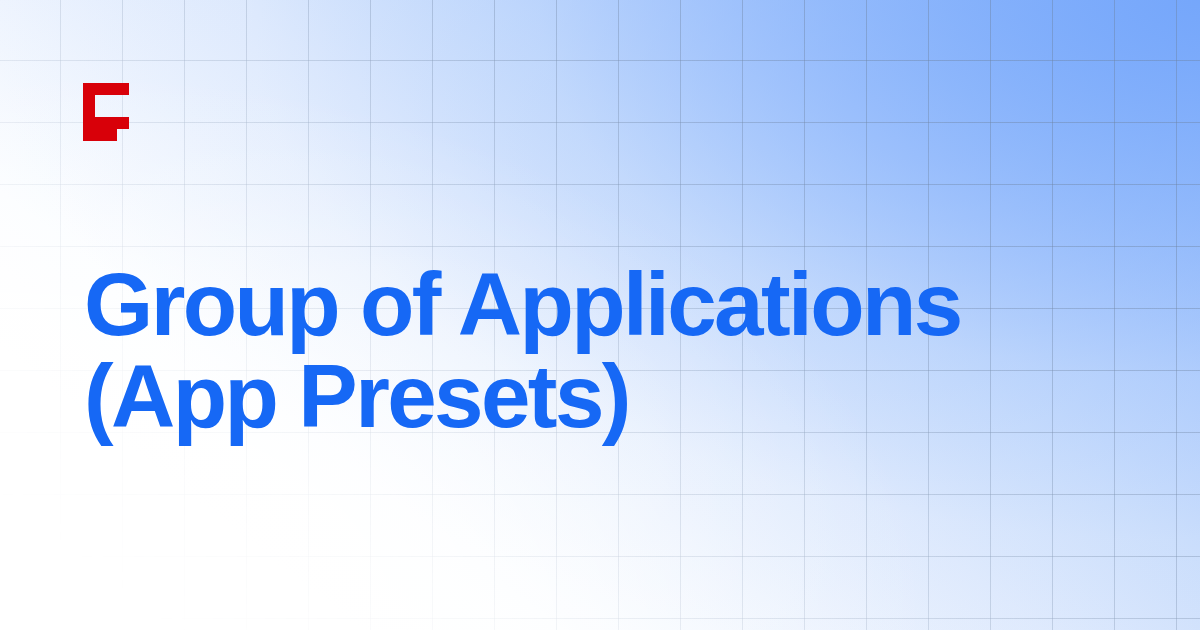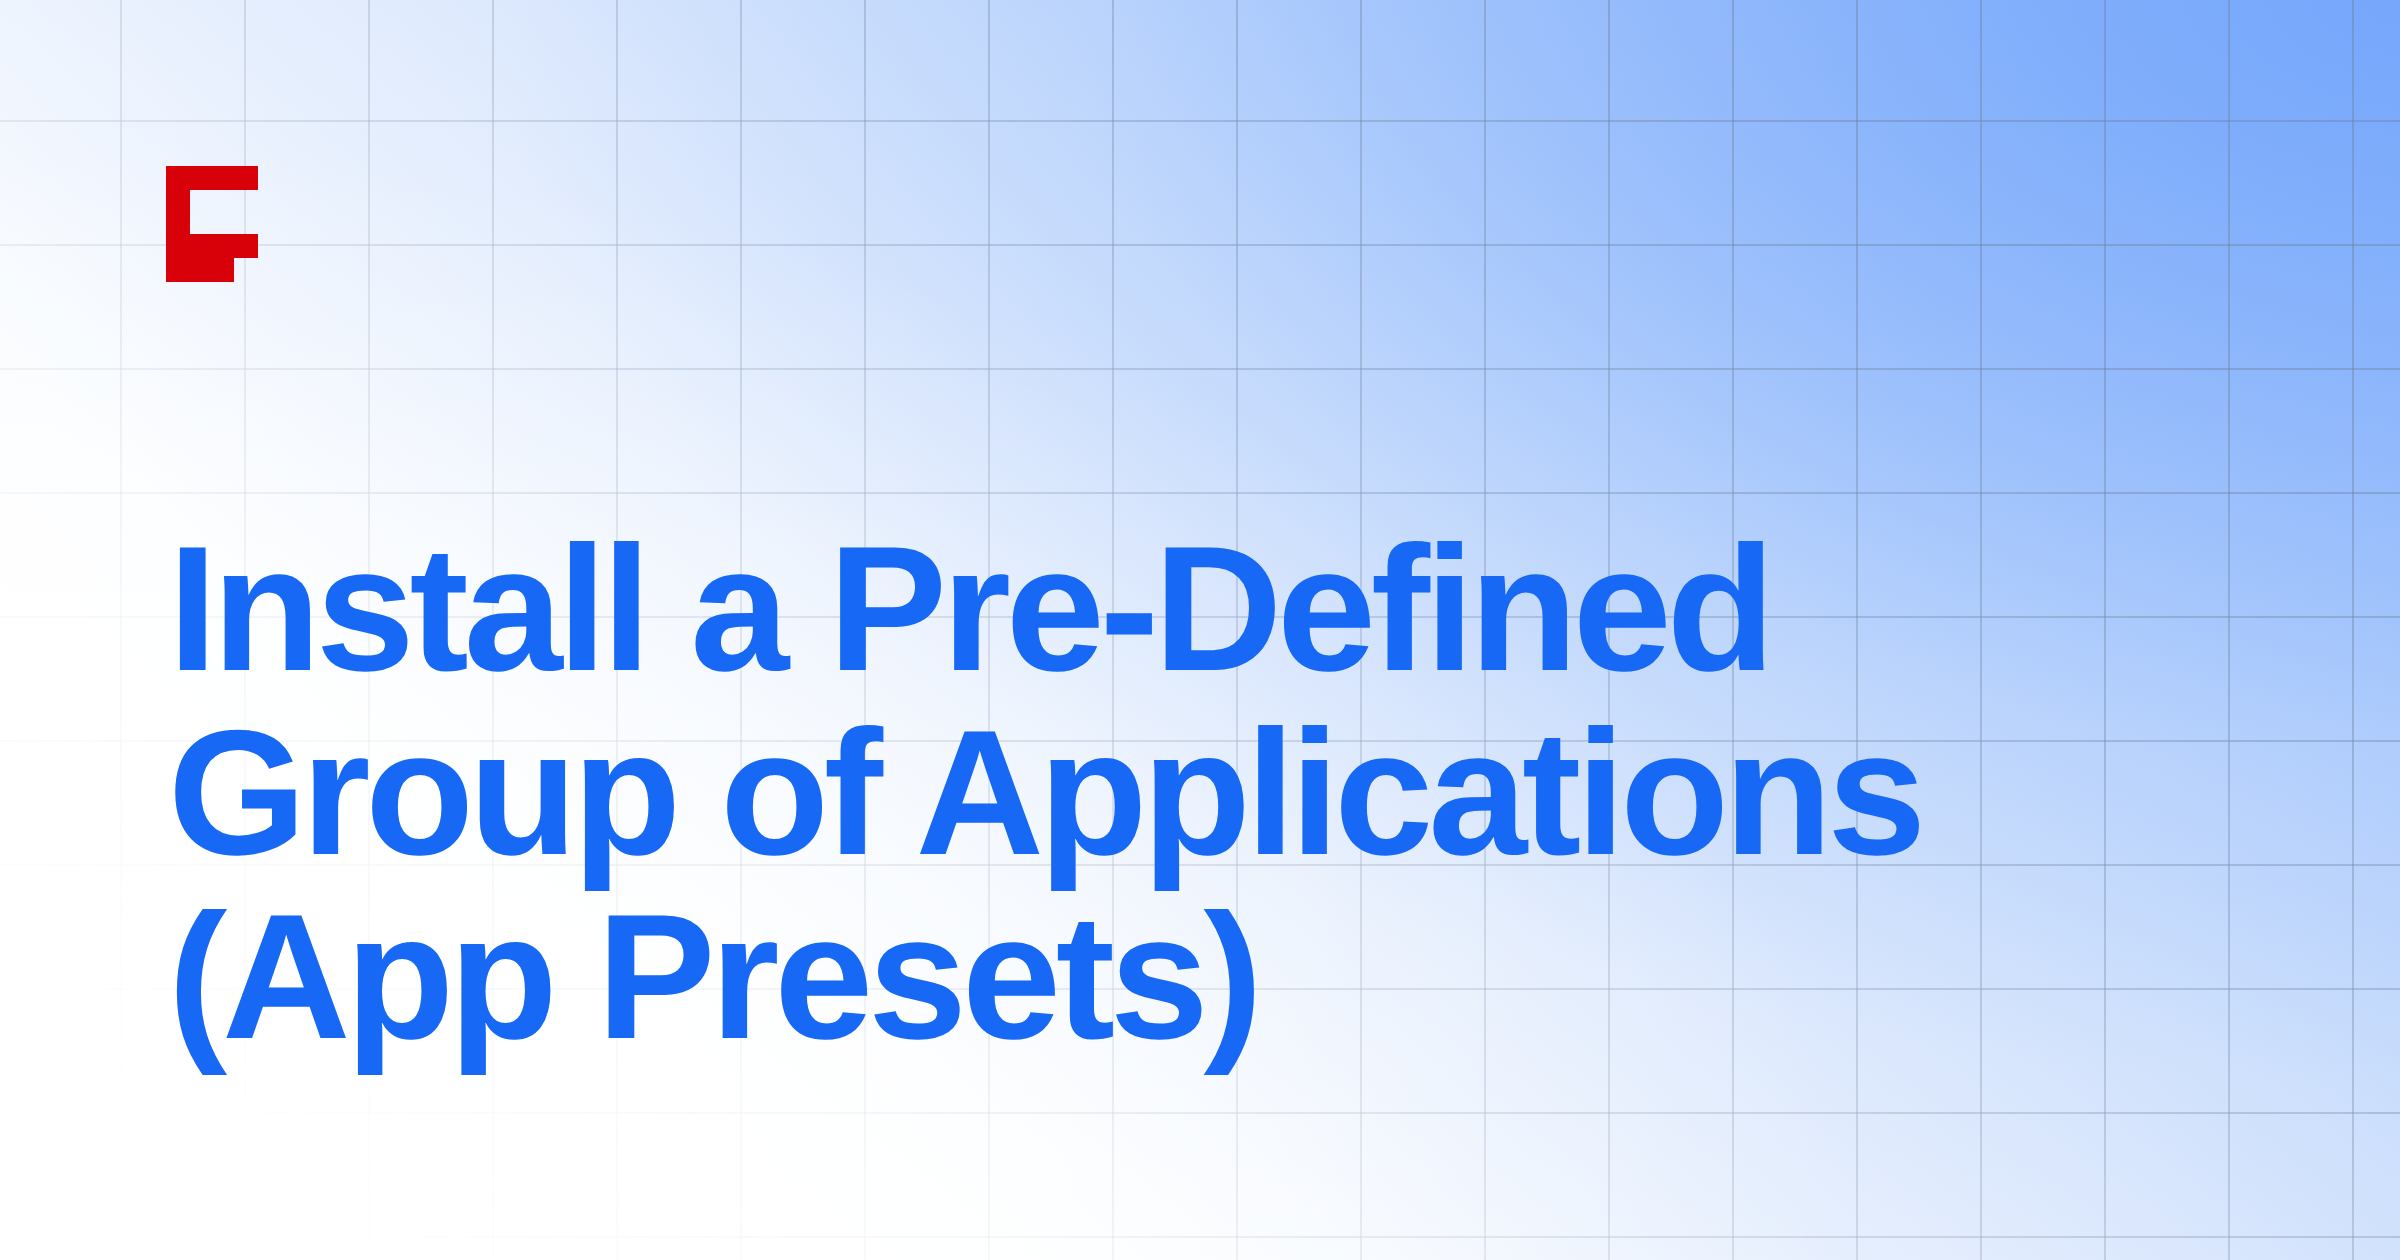--- a/index.html
+++ b/index.html
@@ -130,18 +130,17 @@
 
   <div class="logo">
     <svg width="58" height="58" viewBox="0 0 58 58" xmlns="http://www.w3.org/2000/svg">
 
       <path fill="#d80009" d="M0 0 H46 V46 H34 V34 H46 V12 H12 V46 H34 V58 H0 Z"></path>
       <rect x="12" y="34" width="22" height="12" fill="#d80009"></rect>
     </svg>
   </div>
 
   <div class="title-block">
-    <span class="title-line">Install a Pre-Defined</span>
     <span class="title-line">Group of Applications</span>
     <span class="title-line">(App Presets)</span>
   </div>
 
 </div>
 
 </body></html>

